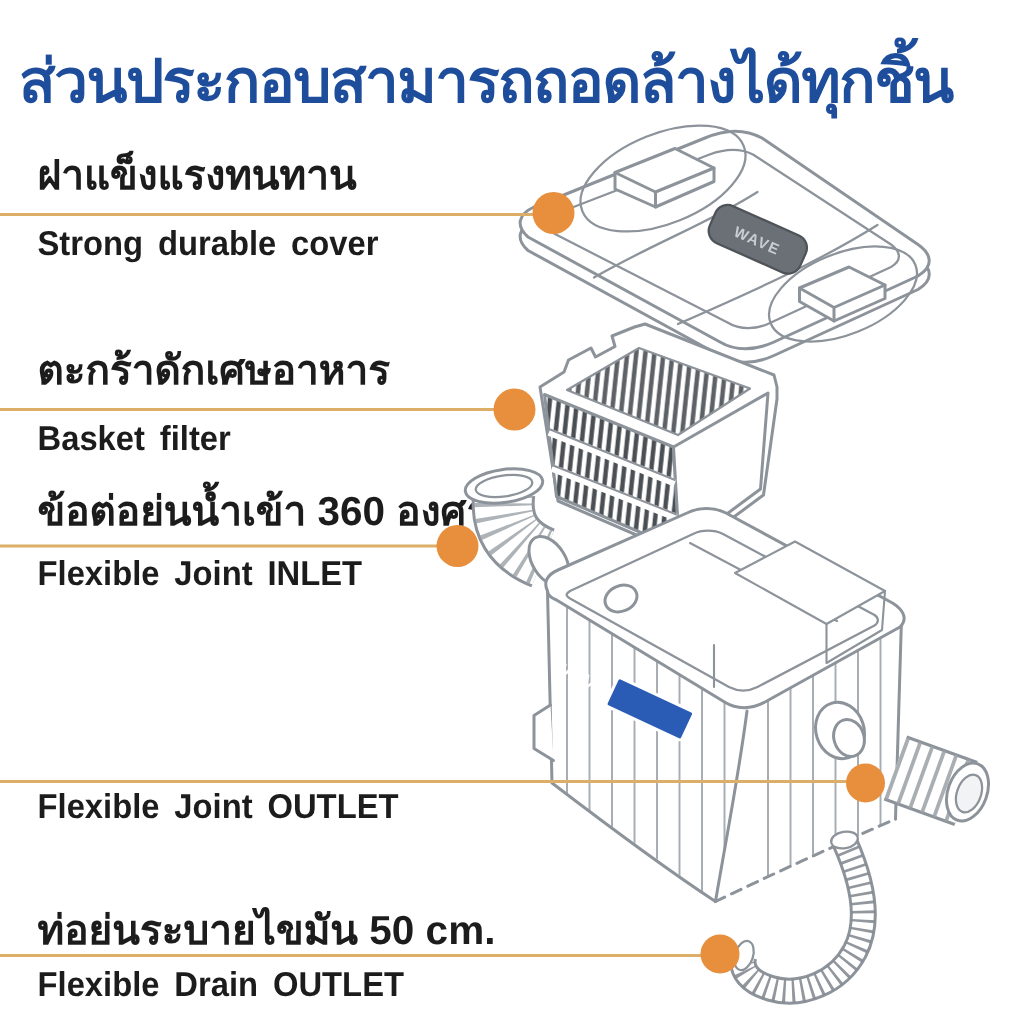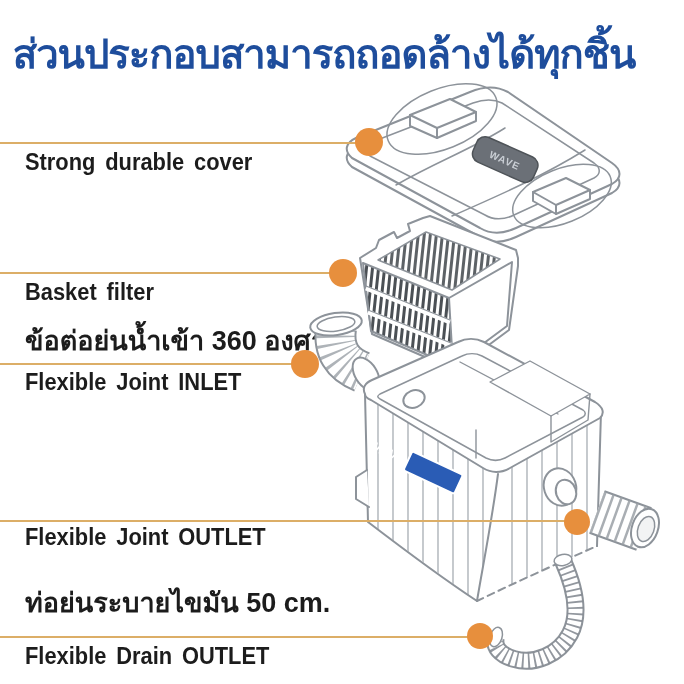--- a/index.html
+++ b/index.html
@@ -134,35 +134,37 @@
 
     <g>
       <path d="M 563,561 C 576,590 580,615 570,634 C 559,655 534,665 514,659 C 500,655 493,647 496,637" stroke="#8d939a" stroke-width="18" fill="none"></path>
       <path d="M 563,561 C 576,590 580,615 570,634 C 559,655 534,665 514,659 C 500,655 493,647 496,637" stroke="#ffffff" stroke-width="14" fill="none"></path>
       <path d="M 563,561 C 576,590 580,615 570,634 C 559,655 534,665 514,659 C 500,655 493,647 496,637" stroke="#868c93" stroke-width="16" fill="none" stroke-dasharray="1.8 4.2" opacity="0.9"></path>
       <ellipse class="st fw" style="stroke-width:1.5" cx="563" cy="560" rx="9" ry="5.5" transform="rotate(-10 563 560)"></ellipse>
       <ellipse class="st fw" style="stroke-width:1.5" cx="496" cy="637" rx="6" ry="10" transform="rotate(18 496 637)"></ellipse>
     </g>
   </svg>
 
+  <div class="thai-label" style="top:102px;">ฝาแข็งแรงทนทาน</div>
   <div class="leader" style="top:142px;width:362px;"></div>
   <div class="dot big" style="left:355px;top:128px;"></div>
   <div class="eng-label" style="top:150px;">Strong durable cover</div>
 
+  <div class="thai-label" style="top:232px;">ตะกร้าดักเศษอาหาร</div>
   <div class="leader" style="top:272px;width:336px;"></div>
   <div class="dot big" style="left:329px;top:259px;"></div>
   <div class="eng-label" style="top:280px;">Basket filter</div>
 
   <div class="thai-label" style="top:326px;">ข้อต่อย่นน้ำเข้า 360 องศา</div>
   <div class="leader" style="top:363px;width:298px;"></div>
   <div class="dot big" style="left:291px;top:350px;"></div>
   <div class="eng-label" style="top:370px;">Flexible Joint INLET</div>
 
   <div class="leader" style="top:520px;width:570px;"></div>
   <div class="dot small" style="left:564px;top:509px;"></div>
   <div class="eng-label" style="top:525px;">Flexible Joint OUTLET</div>
 
-  <div class="thai-label" style="top:588px;">ท่อย่นระบายไขมัน 50 cm.</div>
+  <div class="thai-label" style="top:605px;">ท่อย่นระบายไขมัน 50 cm.</div>
   <div class="leader" style="top:636px;width:473px;"></div>
   <div class="dot small" style="left:467px;top:623px;"></div>
   <div class="eng-label" style="top:644px;">Flexible Drain OUTLET</div>
 
 </div>
 
 </body></html>

